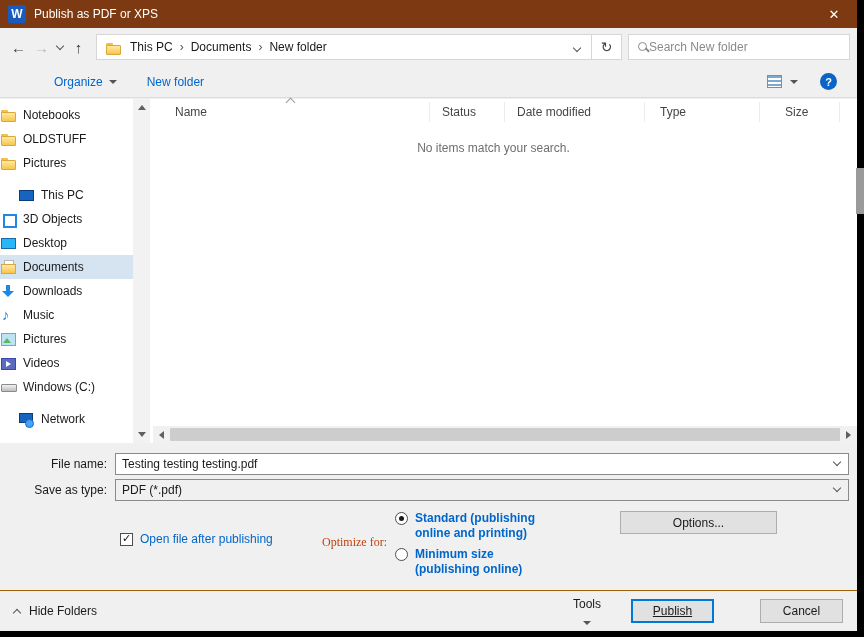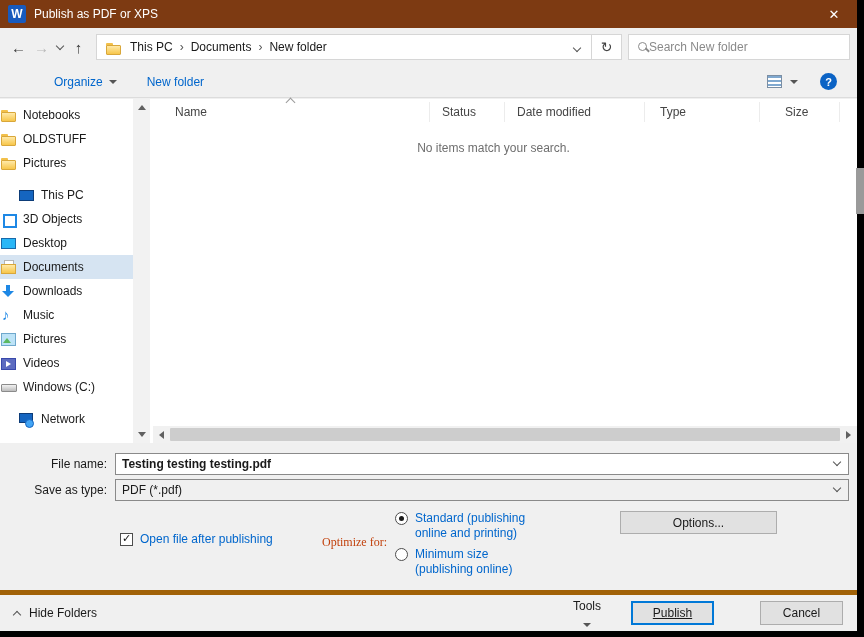--- a/index.html
+++ b/index.html
@@ -137,42 +137,42 @@
 
   
   .frow { position:absolute; left:0; right:8px; height:23px; display:flex; align-items:center; }
   .frow.name { top:452px; }
   .frow.type { top:478px; }
   .frow-label { width:115px; text-align:right; padding-right:8px; flex:none; }
   .combo { flex:1; height:22px; border:1px solid #8a8a8a; background:#fff; display:flex; align-items:center; padding:0 22px 0 6px; position:relative; }
   .combo.gray { background:#f0f0f0; }
   .combo input {
     border:none; outline:none; width:100%; font-family:"Liberation Sans", sans-serif;
-    font-size:12px; background:transparent; color:#1a1a1a; padding:0;font-weight:bold;
+    font-size:12px; background:transparent; color:#1a1a1a; padding:0;
   }
   .combo .combo-chev { position:absolute; right:8px; top:8px; }
 
   
   .opt-check { position:absolute; left:120px; top:512px; display:flex; gap:7px; align-items:center; color:var(--accent_blue,#0066cc);margin-top:20px; }
   .cb { width:13px; height:13px; background:#fff; border:1px solid #4d4d4d; position:relative; flex:none; }
   .cb::after { content:'✓'; position:absolute; left:1px; top:-2px; font-size:11px; color:#111; }
   .optimize-label { position:absolute; left:322px; top:535px; color:#c2410c;font-family:Liberation Serif, serif; }
   .radio-group { position:absolute; left:395px; display:flex; gap:7px; align-items:flex-start; color:var(--accent_blue,#0066cc); }
   .radio-group.std { top:511px; }
   .radio-group.min { top:547px; }
   .rb { width:13px; height:13px; border-radius:50%; background:#fff; border:1px solid #4d4d4d; position:relative; margin-top:1px; flex:none; }
   .rb.sel::after { content:''; position:absolute; left:3px; top:3px; width:5px; height:5px; border-radius:50%; background:#1a1a1a; }
-  .radio-label { width:128px; line-height:15px; }
+  .radio-label { width:128px; line-height:15px;font-weight:bold; }
   .btn { background:#e1e1e1; border:1px solid #adadad; font-family:"Liberation Sans", sans-serif; font-size:12px; color:#1a1a1a; display:flex; align-items:center; justify-content:center; }
   .btn-options { position:absolute; left:620px; top:511px; width:157px; height:23px; }
 
   
   .footer {
     position:absolute; left:0; right:0; bottom:0; height:41px;
-    background:#f0f0f0; border-top:5px solid #a16207;
+    background:#f0f0f0; border-top:1px solid #a16207;
     display:flex; align-items:center; padding:0 14px;
   }
   .hide-folders { display:flex; align-items:center; gap:9px; }
   .spacer { flex:1; }
   .tools { display:flex; align-items:center; gap:10px; margin-right:30px;flex-direction:column; }
   .btn-publish { width:83px; height:24px; border:2px solid var(--publish_border,#0078d7); margin-right:18px;text-decoration:underline; }
   .btn-cancel { width:83px; height:24px;margin-left:28px; }
 </style>
 </head>
 <body>

